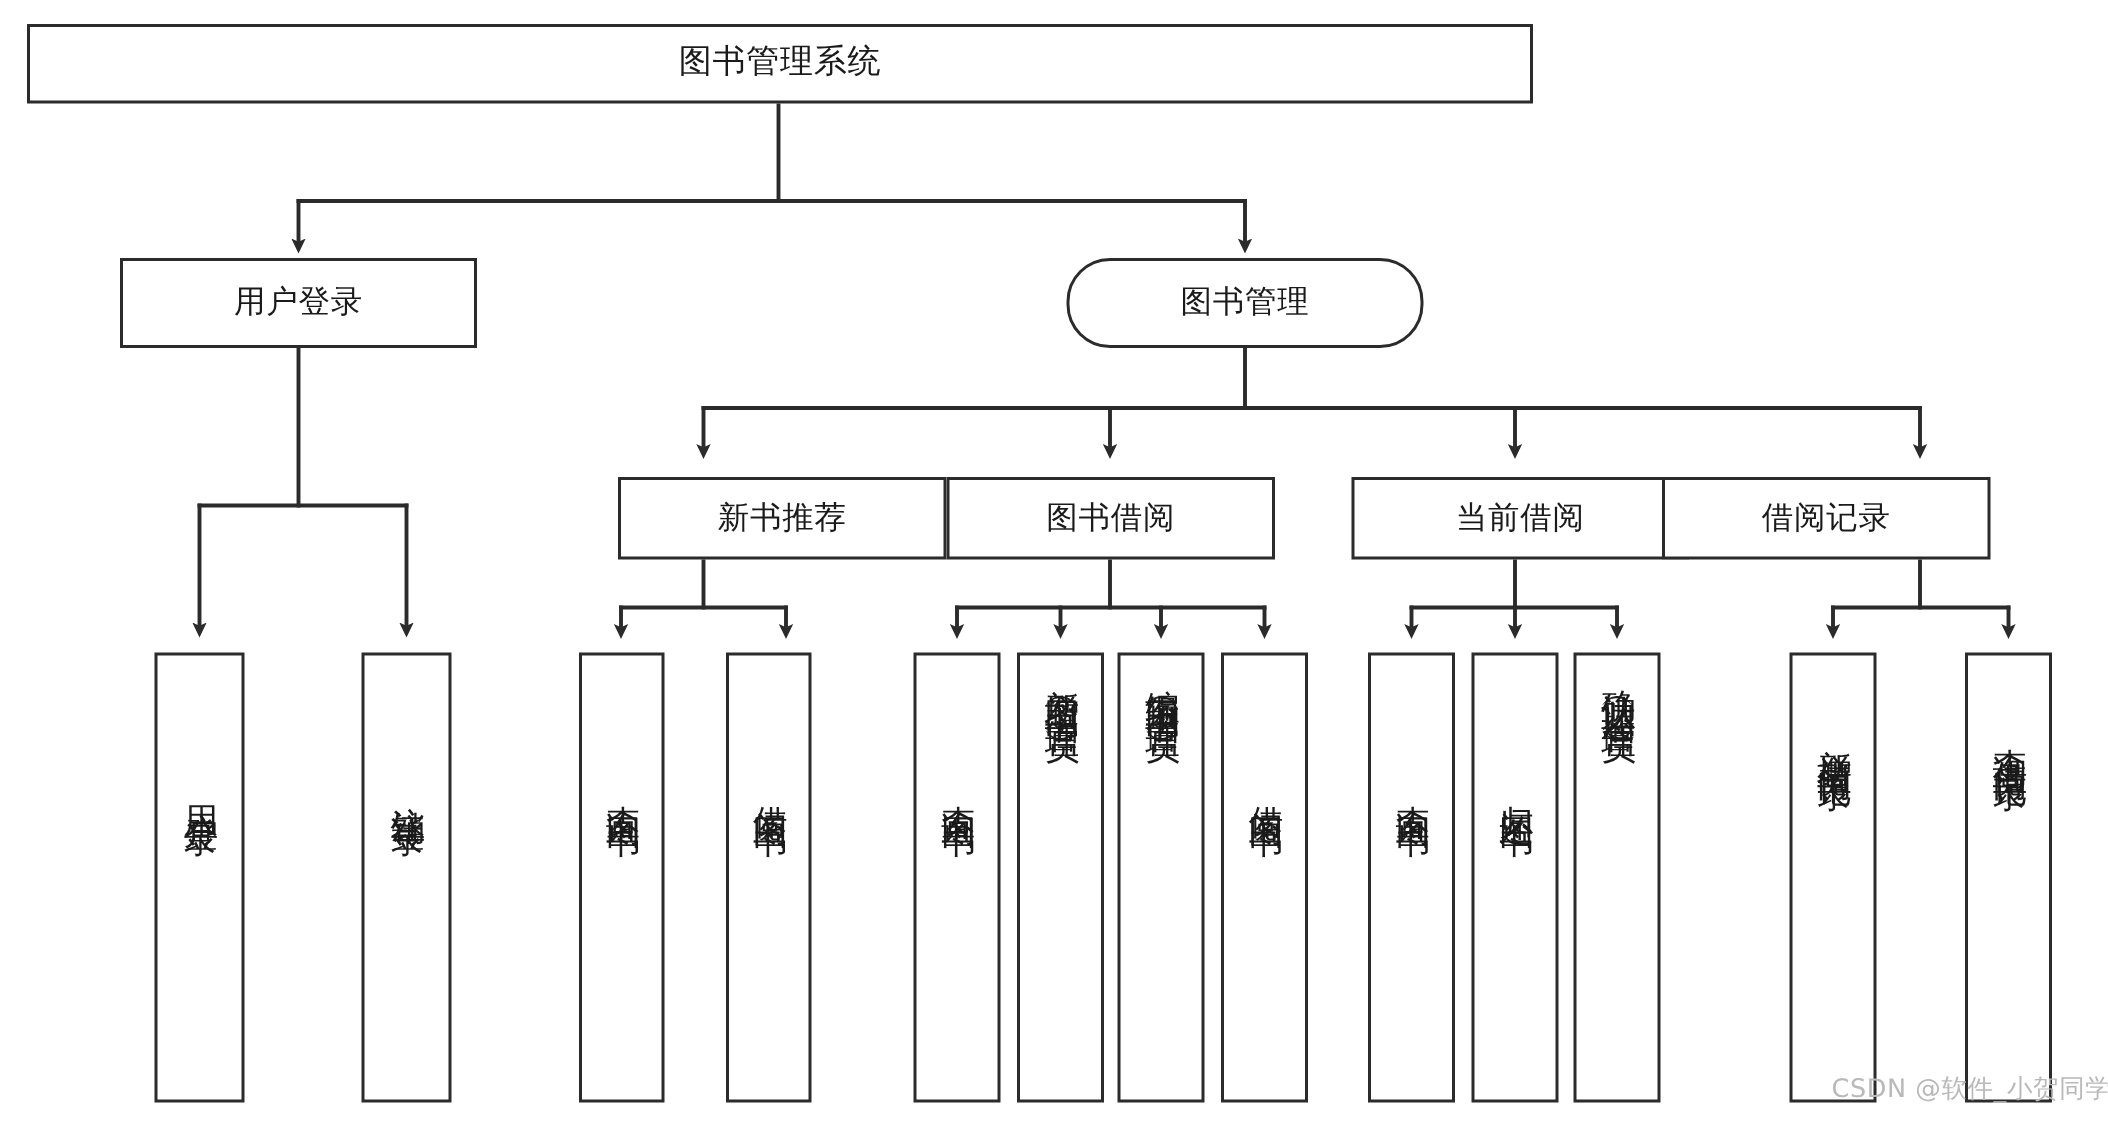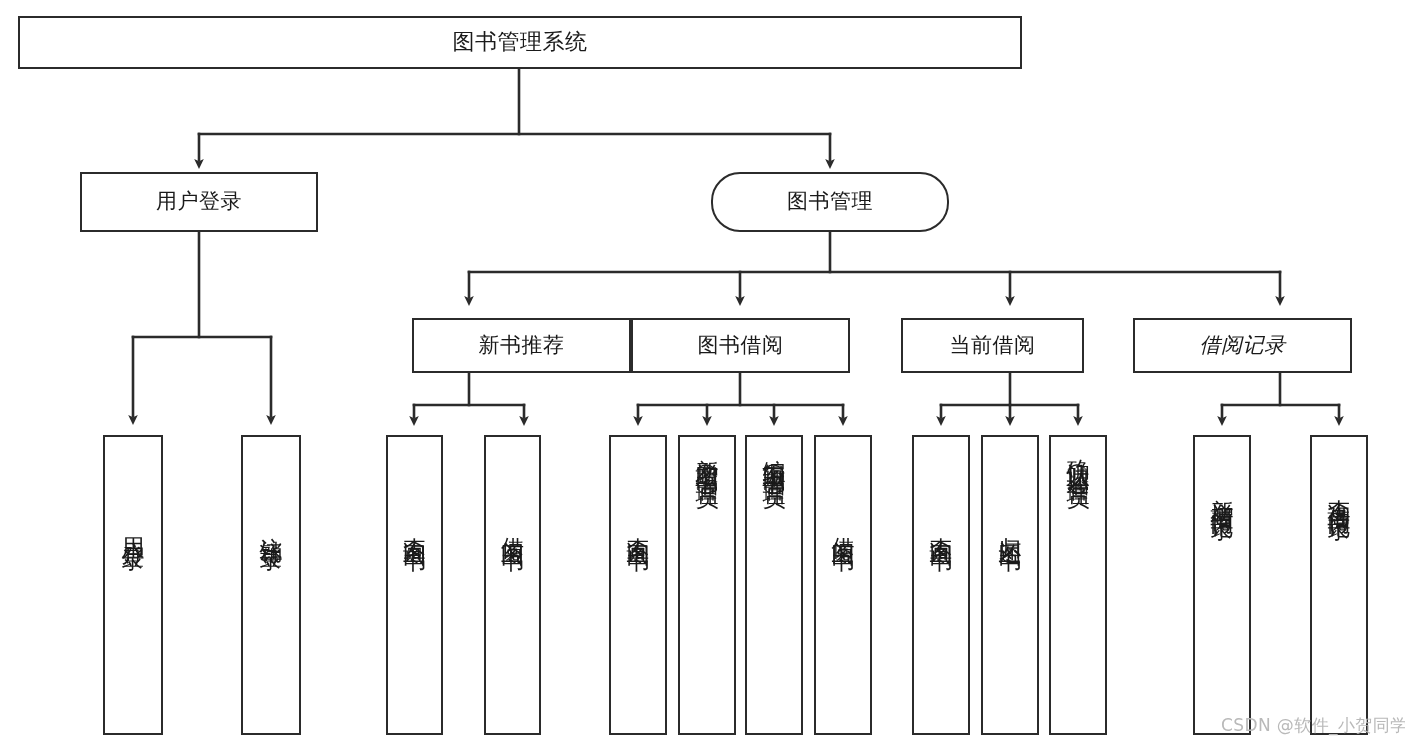--- a/index.html
+++ b/index.html
@@ -137,24 +137,24 @@
   <div class="node h" style="left:711px; top:172px; width:238px; height:60px;border-radius:29px;">
     <span class="lbl">图书管理</span>
   </div>
 
   <div class="node h" style="left:368px; top:318px; width:219px; height:55px;margin-left:44px;">
     <span class="lbl">新书推荐</span>
   </div>
   <div class="node h" style="left:631px; top:318px; width:219px; height:55px;">
     <span class="lbl">图书借阅</span>
   </div>
-  <div class="node h" style="left:901px; top:318px; width:183px; height:55px;">
+  <div class="node h" style="left:901px; top:318px; width:225px; height:55px;">
     <span class="lbl">当前借阅</span>
   </div>
-  <div class="node h" style="left:1133px; top:318px; width:219px; height:55px;font-style:italic;">
+  <div class="node h" style="left:1108px; top:318px; width:219px; height:55px;">
     <span class="lbl">借阅记录</span>
   </div>
 
   <div class="node v" style="left:103px; top:435px; width:60px; height:300px; padding-top:82px;">
     <span class="lbl">用户登录</span>
   </div>
   <div class="node v" style="left:241px; top:435px; width:60px; height:300px; padding-top:82px;">
     <span class="lbl">注销登录</span>
   </div>
 

